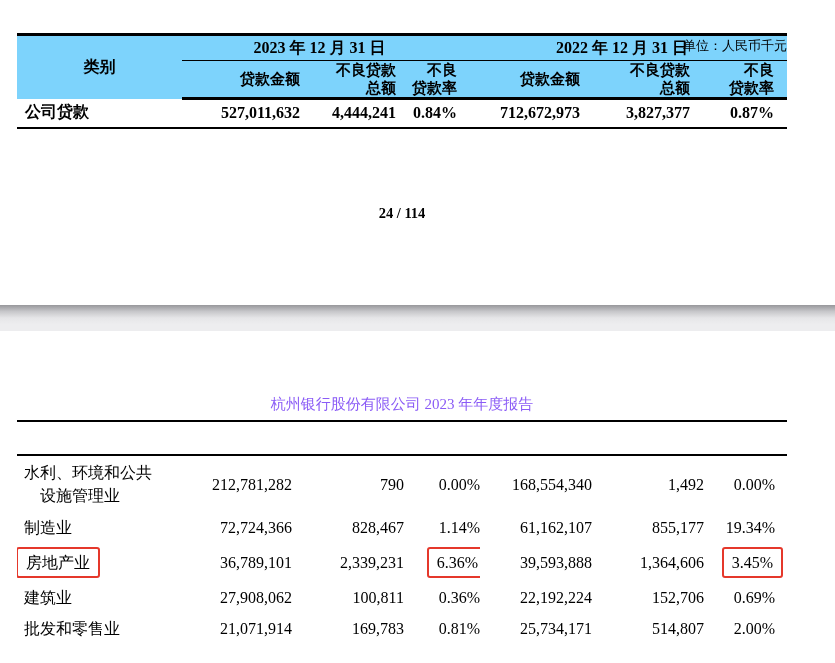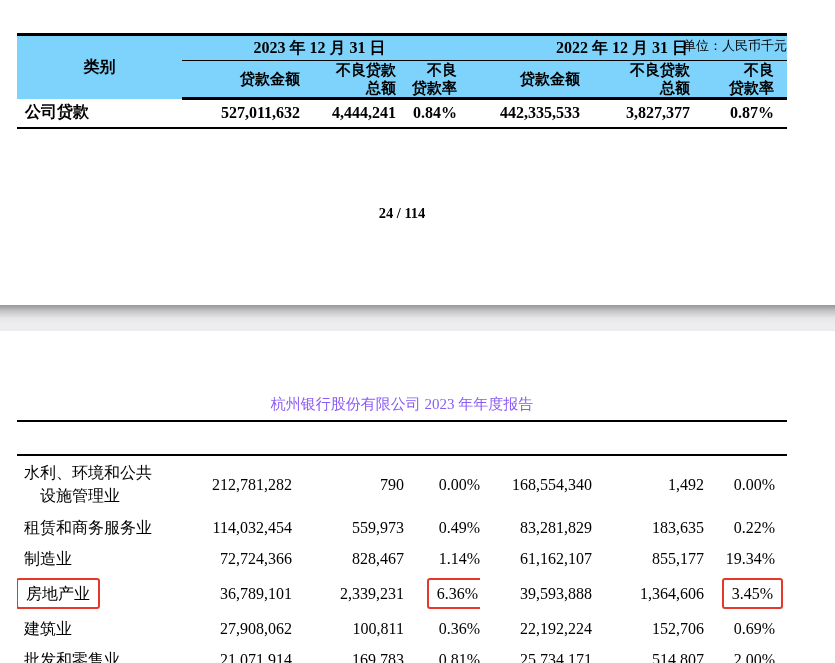--- a/index.html
+++ b/index.html
@@ -84,21 +84,21 @@
         <th class="num last">不良
 贷款率</th>
       </tr>
     </thead>
     <tbody>
       <tr>
         <td class="cat-cell">公司贷款</td>
         <td class="num">527,011,632</td>
         <td class="num">4,444,241</td>
         <td class="num">0.84%</td>
-        <td class="num">442,335,533</td>
+        <td class="num">712,672,973</td>
         <td class="num">3,827,377</td>
         <td class="num last">0.87%</td>
       </tr>
     </tbody>
   </table>
 
   <div class="page-footer">24 / 114</div>
 </div>
 
 <div class="page-separator"></div>
@@ -119,29 +119,20 @@
     <tbody>
       <tr class="tall">
         <td class="cat-cell">水利、环境和公共
 　设施管理业</td>
         <td class="num">212,781,282</td>
         <td class="num">790</td>
         <td class="num">0.00%</td>
         <td class="num">168,554,340</td>
         <td class="num">1,492</td>
         <td class="num dlast">0.00%</td>
-      </tr>
-      <tr>
-        <td class="cat-cell">租赁和商务服务业</td>
-        <td class="num">114,032,454</td>
-        <td class="num">559,973</td>
-        <td class="num">0.49%</td>
-        <td class="num">83,281,829</td>
-        <td class="num">183,635</td>
-        <td class="num dlast">0.22%</td>
       </tr>
       <tr>
         <td class="cat-cell">制造业</td>
         <td class="num">72,724,366</td>
         <td class="num">828,467</td>
         <td class="num">1.14%</td>
         <td class="num">61,162,107</td>
         <td class="num">855,177</td>
         <td class="num dlast">19.34%</td>
       </tr>

